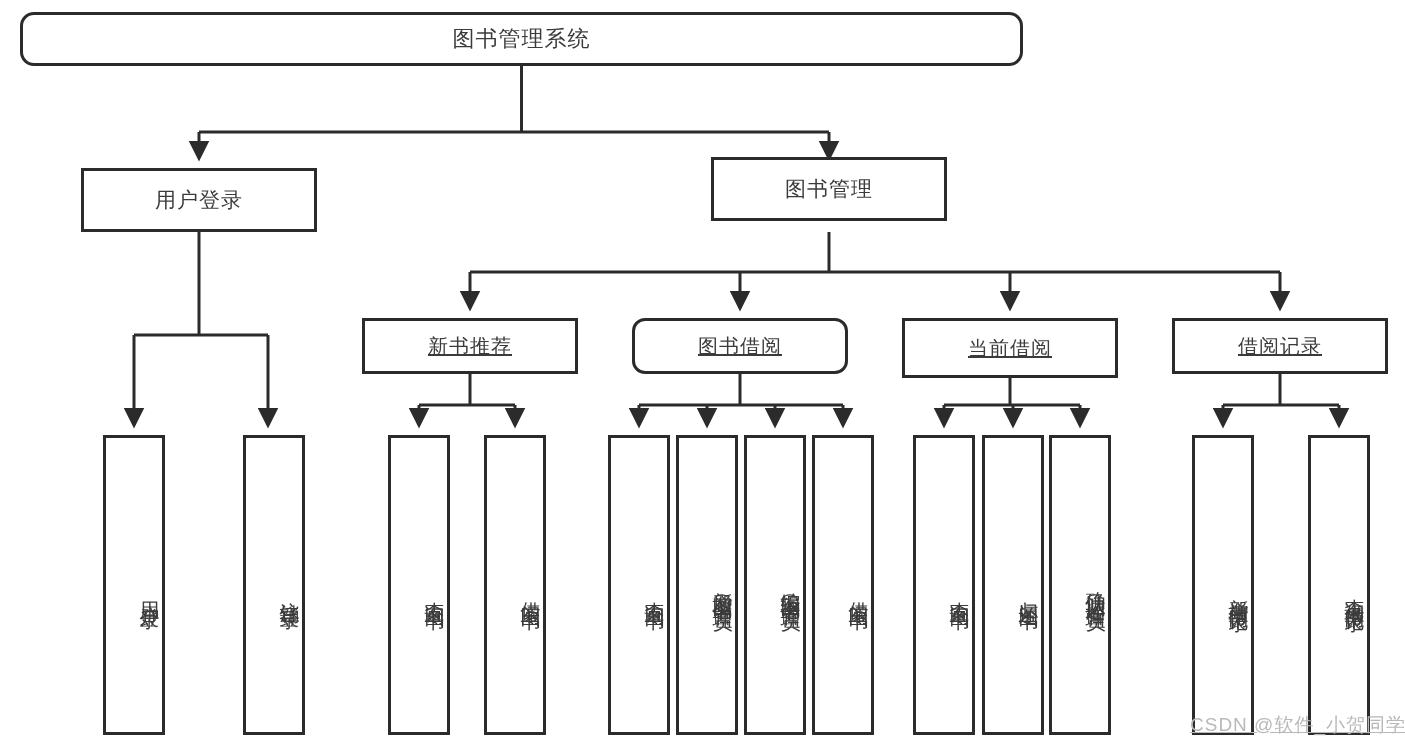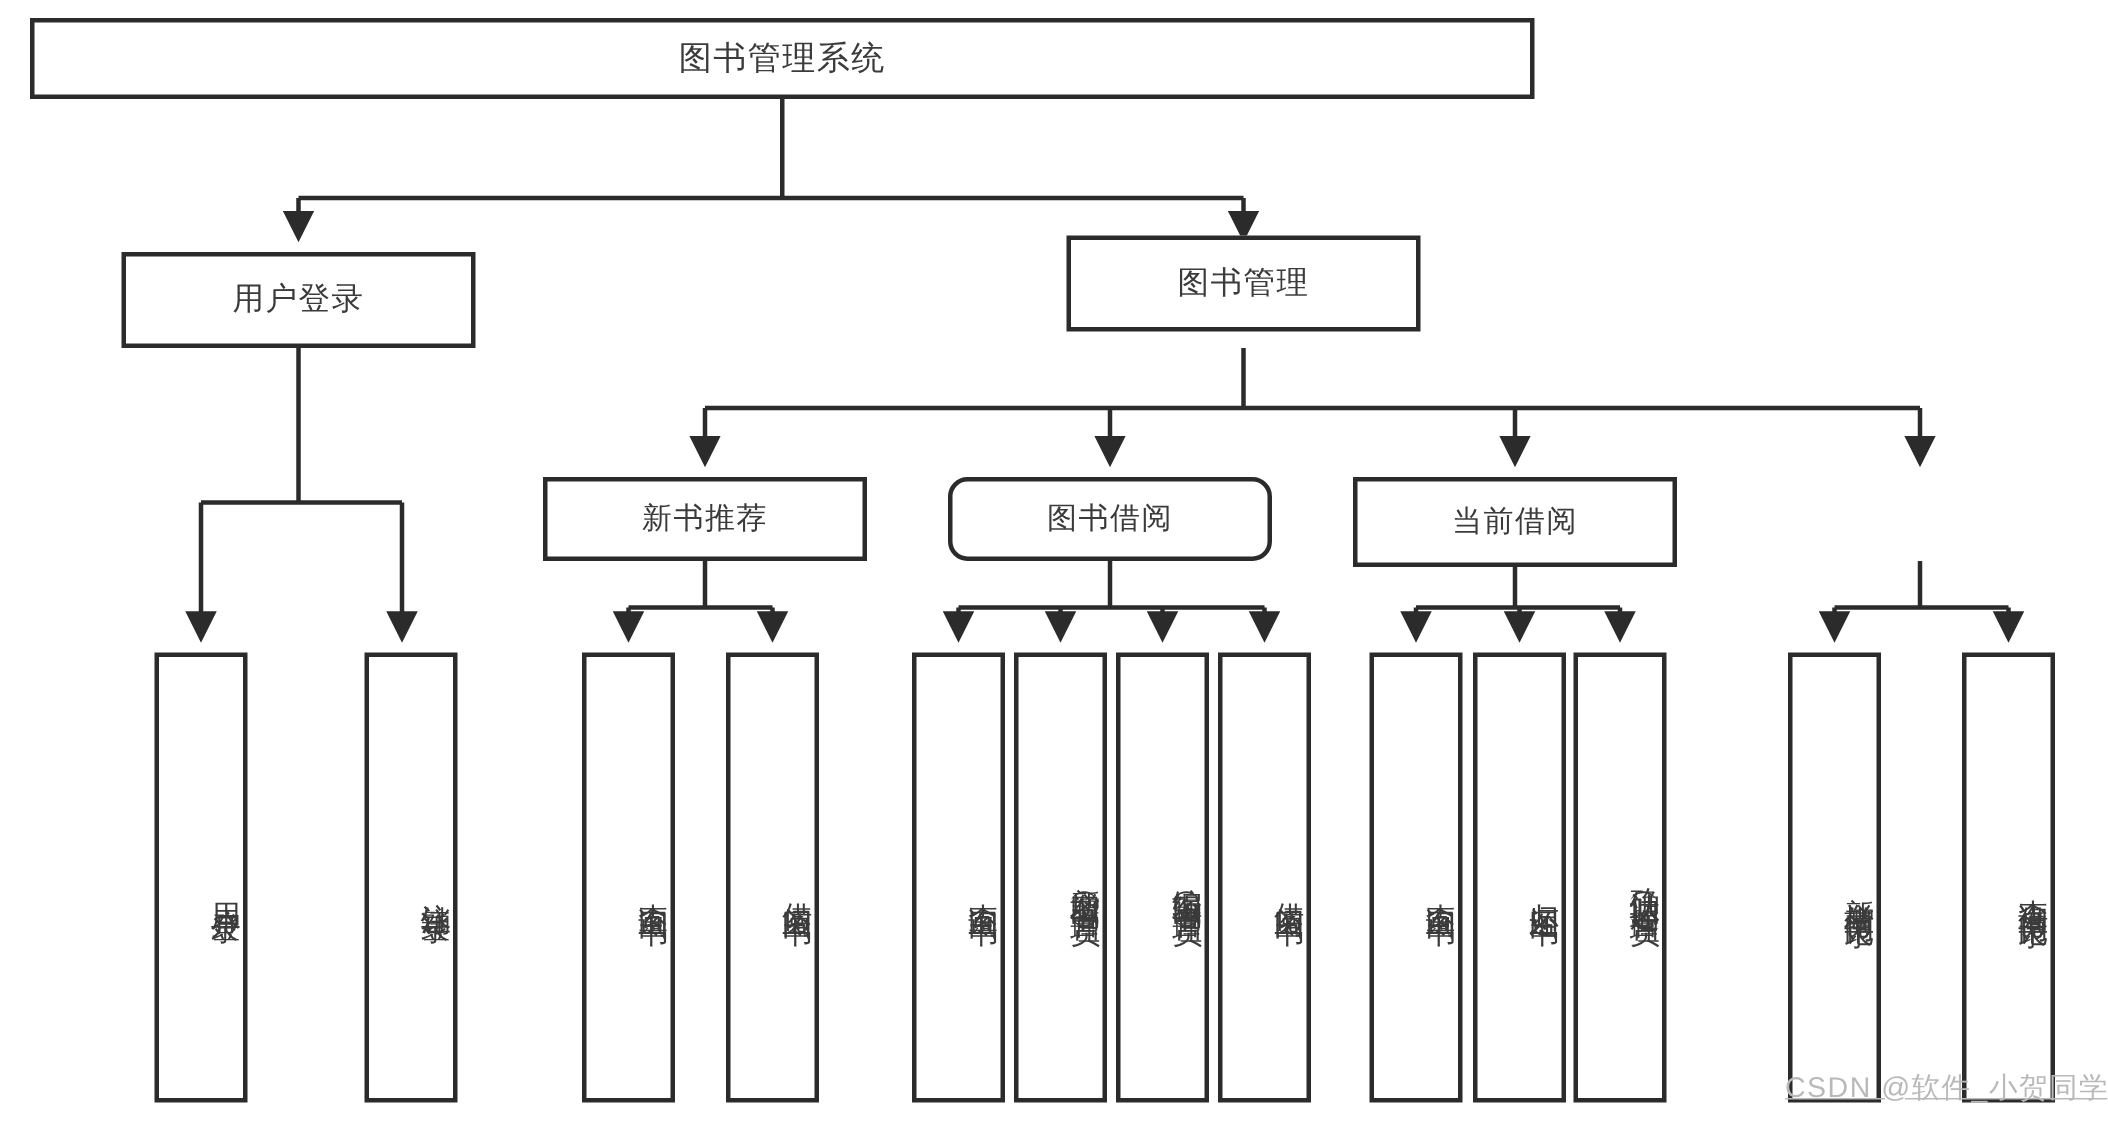--- a/index.html
+++ b/index.html
@@ -26,23 +26,23 @@
     background:#ffffff;
     border:3px solid #2b2b2b;
     display:flex;
     align-items:center;
     justify-content:center;
     color:#3b3b3b;
     font-size:21px;
     letter-spacing:1px;
     line-height:1.25;
   }
-  .node.root{font-size:22px;}
+  .node.root{font-size:22px;border-radius:14px;}
   .node.lvl2{font-size:21px;}
-  .node.lvl3{font-size:20px;}
+  .node.lvl3{font-size:20px;text-decoration:underline;}
   .node.leaf{
     font-size:20px;
     writing-mode:vertical-rl;
     text-orientation:upright;
     align-items:flex-start;
     justify-content:center;
     padding-top:14px;
     letter-spacing:3px;
   }
   .node.leaf.tall{padding-top:8px;}
@@ -129,20 +129,23 @@
 
   <div class="node lvl3" style="left: 362px; top: 318px; width: 216px; height: 56px;">
     <span>新书推荐</span>
   </div>
   <div class="node lvl3" style="left: 632px; top: 318px; width: 216px; height: 56px; border-radius: 13px;">
     <span>图书借阅</span>
   </div>
   <div class="node lvl3" style="left: 902px; top: 318px; width: 216px; height: 60px;">
     <span>当前借阅</span>
   </div>
+  <div class="node lvl3" style="left: 1172px; top: 318px; width: 216px; height: 56px;">
+    <span>借阅记录</span>
+  </div>
 
   <div class="node leaf" style="left: 103px; top: 435px; width: 62px; height: 300px;">
     <span>用户登录</span>
   </div>
   <div class="node leaf" style="left: 243px; top: 435px; width: 62px; height: 300px;">
     <span>注销登录</span>
   </div>
   <div class="node leaf" style="left: 388px; top: 435px; width: 62px; height: 300px;">
     <span>查询图书</span>
   </div>

